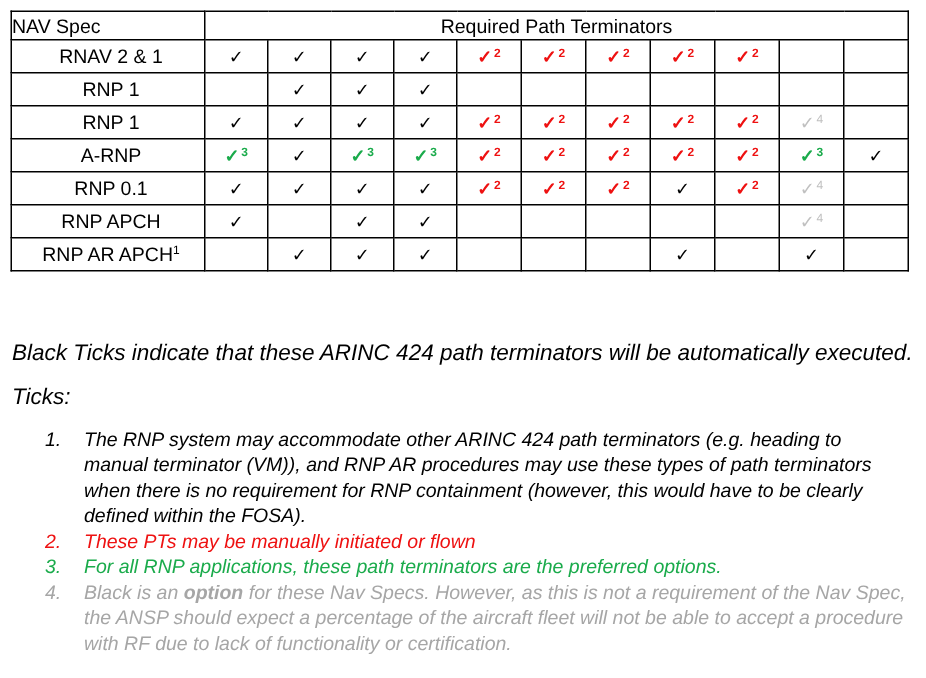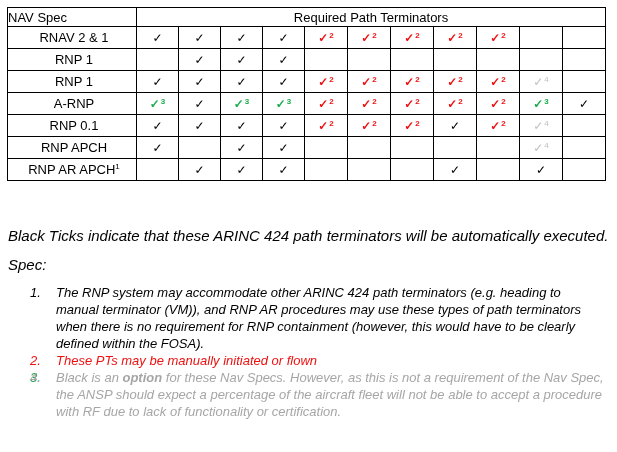--- a/index.html
+++ b/index.html
@@ -157,31 +157,32 @@
         <td class="col wide"></td>
         <td class="col wide"><span class="tick black"><span>✓</span></span></td>
         <td class="col wide"></td>
         <td class="col wide"><span class="tick black"><span>✓</span></span></td>
         <td class="col wide"></td>
       </tr>
     </tbody>
 </table>
 
 <div class="para" style="top:227px;">Black Ticks indicate that these ARINC 424 path terminators will be automatically executed.</div>
-<div class="para" style="top:256px;">Spec:</div>
+<div class="para" style="top:256px;">Ticks:</div>
 
 <ol class="notes">
   <li class="c-black">
     <span class="num">1.</span>
     <span>The RNP system may accommodate other ARINC 424 path terminators (e.g. heading to manual terminator (VM)), and RNP AR procedures may use these types of path terminators when there is no requirement for RNP containment (however, this would have to be clearly defined within the FOSA).</span>
   </li>
   <li class="c-red">
     <span class="num">2.</span>
     <span>These PTs may be manually initiated or flown</span>
   </li>
   <li class="c-green">
     <span class="num">3.</span>
+    <span>For all RNP applications, these path terminators are the preferred options.</span>
   </li>
   <li class="c-gray">
     <span class="num">4.</span>
     <span>Black is an </span><span class="bold">option</span><span> for these Nav Specs.  However, as this is not a requirement of the Nav Spec, the ANSP should expect a percentage of the aircraft fleet will not be able to accept a procedure with RF due to lack of functionality or certification.</span>
   </li>
 </ol>
 
 </body></html>

